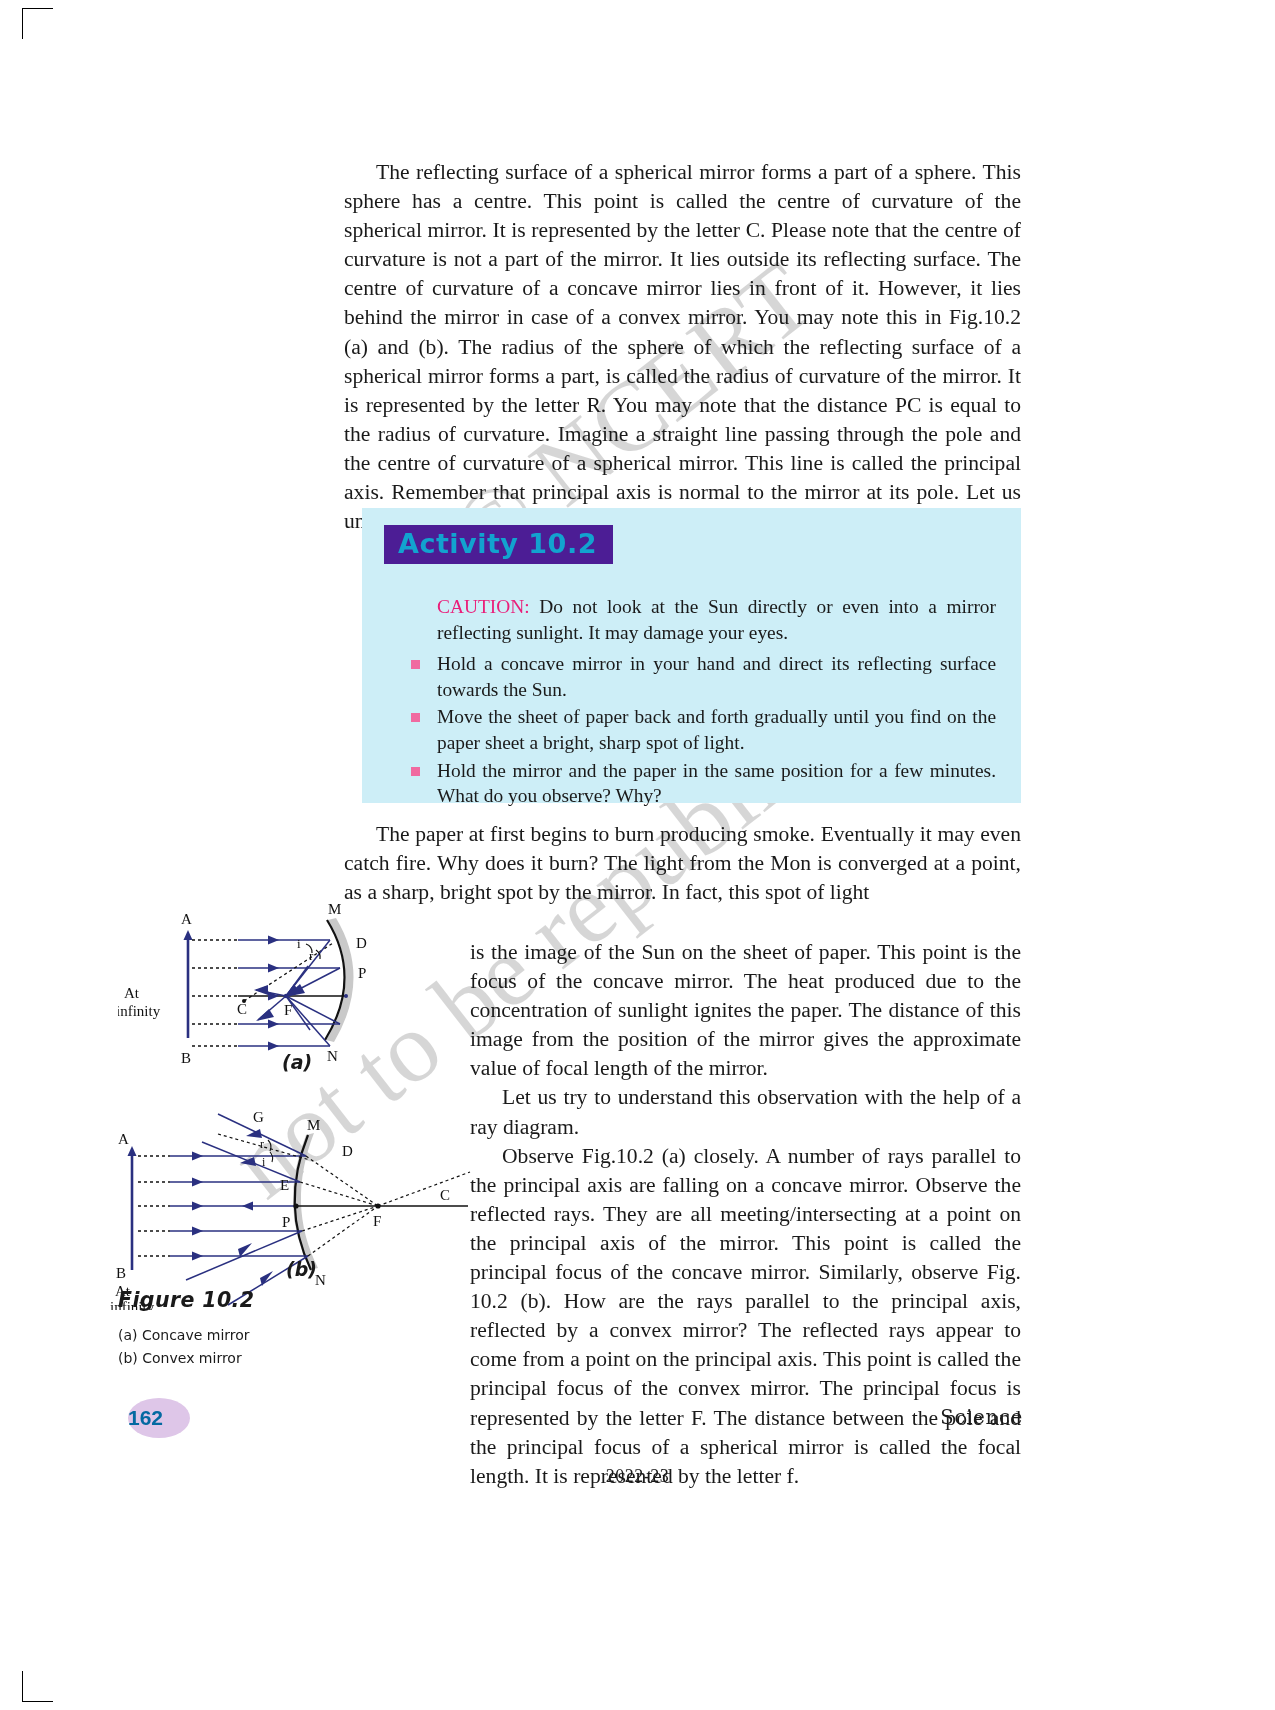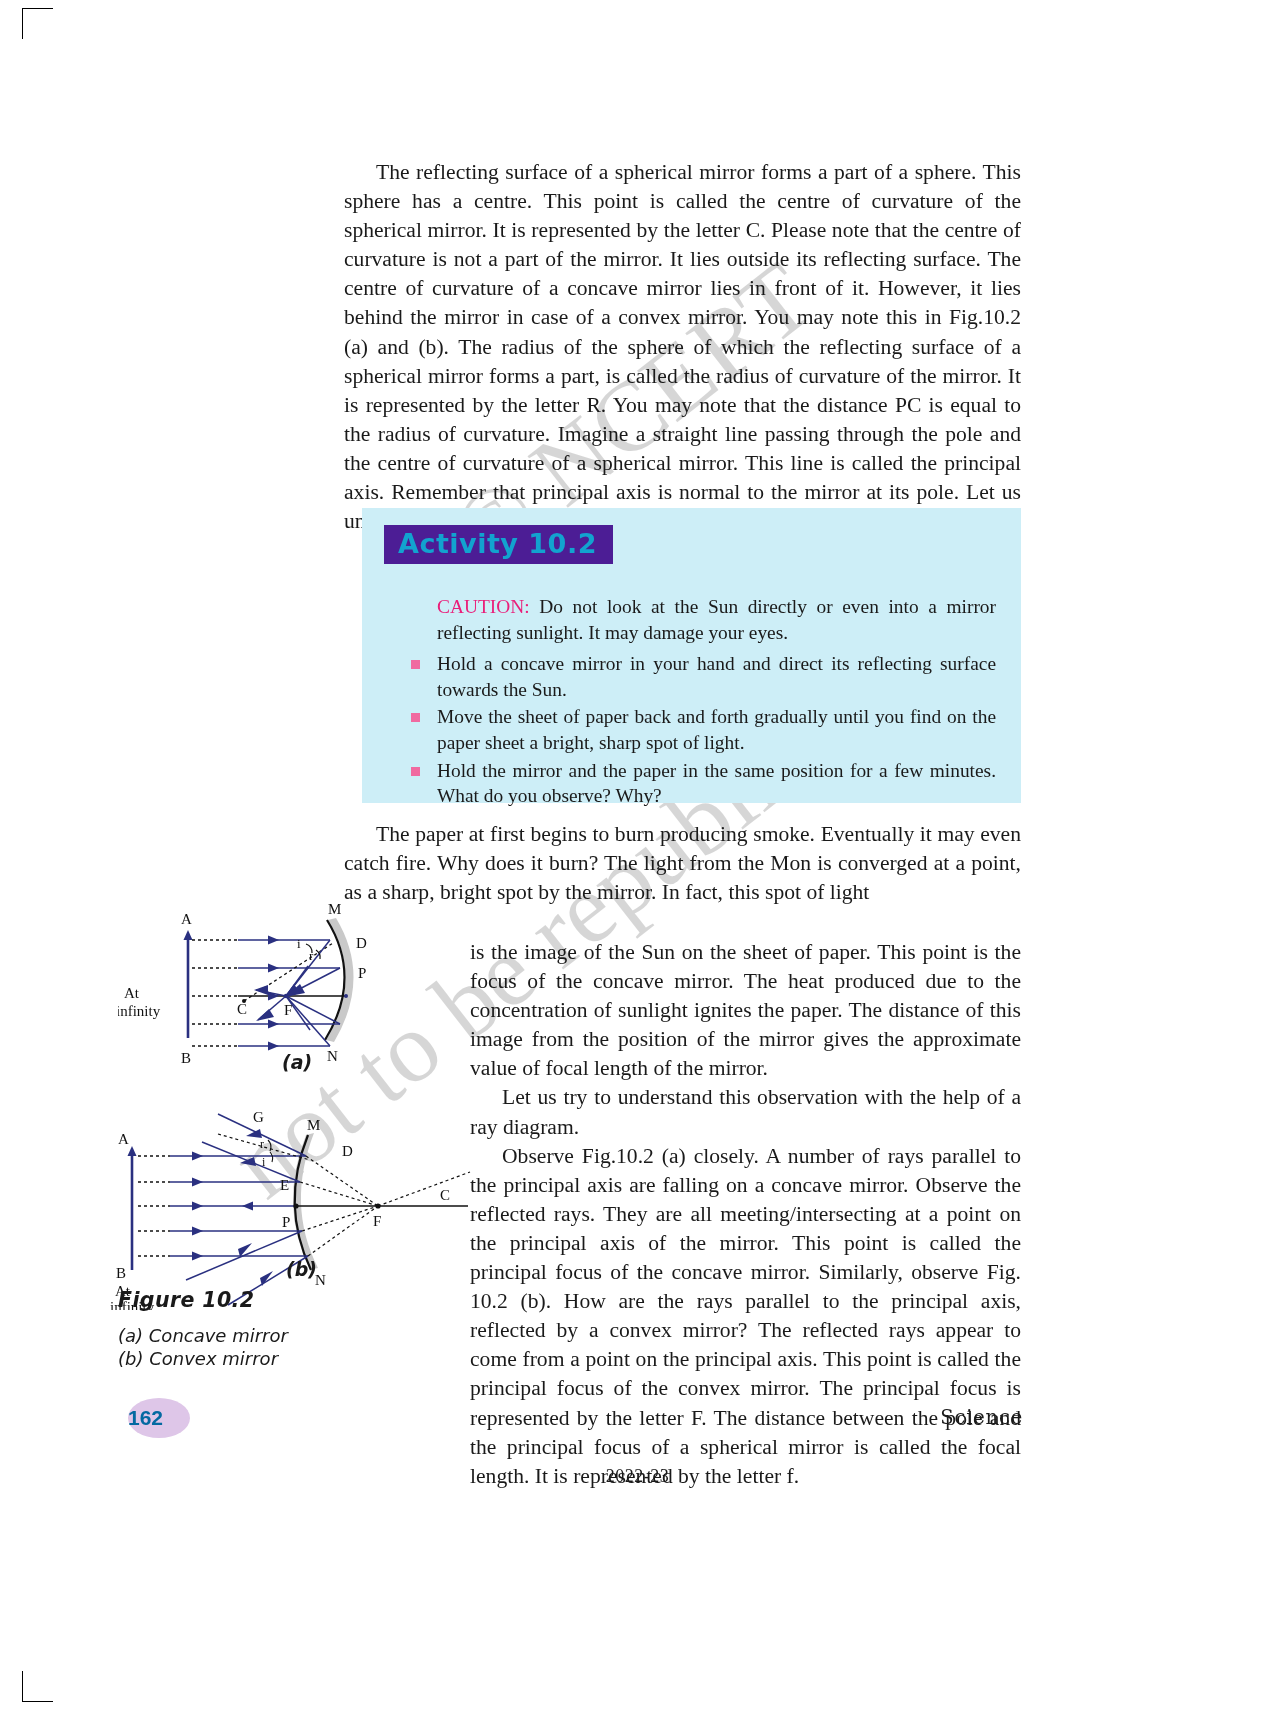--- a/index.html
+++ b/index.html
@@ -168,22 +168,21 @@
   .fig-caption .fc-title {
     font-family: "DejaVu Sans", sans-serif;
     font-weight: bold;
     font-style: italic;
     font-size: 20.5px;
     letter-spacing: 0.4px;
     margin: 0 0 12px 0;
   }
   .fig-caption .fc-line {
     font-family: "DejaVu Sans", sans-serif;
-    font-style: italic;
-    font-size: 18px;
+    font-size: 14px;
     margin: 0;
     line-height: 23px;
   }
   .sublabel {
     position: absolute;
     font-family: "DejaVu Sans", sans-serif;
     font-weight: bold;
     font-style: italic;
     font-size: 19px;
     z-index: 10;

